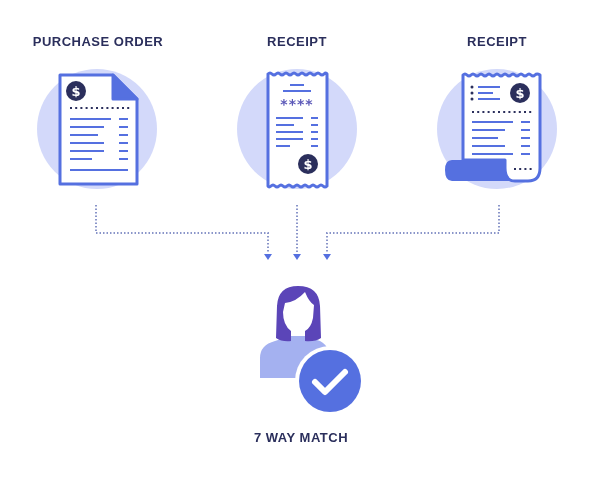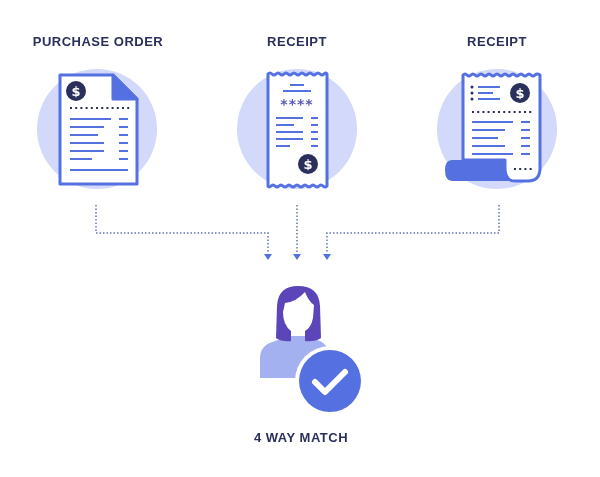--- a/index.html
+++ b/index.html
@@ -6,21 +6,21 @@
   body { width:600px; height:477px; position:relative; overflow:hidden; font-family:"Liberation Sans", "DejaVu Sans", sans-serif; }
   .label { position:absolute; font-weight:bold; color:#2b2f5c; font-size:13px; letter-spacing:0.5px; text-align:center; white-space:nowrap; }
   svg.canvas { position:absolute; left:0; top:0; }
 </style>
 </head>
 <body>
 
 <div class="label" style="left:26px; top:34px; width:144px;">PURCHASE ORDER</div>
 <div class="label" style="left:247px; top:34px; width:100px;">RECEIPT</div>
 <div class="label" style="left:447px; top:34px; width:100px;">RECEIPT</div>
-<div class="label" style="left:236px; top:430px; width:130px;">4 WAY MATCH</div>
+<div class="label" style="left:236px; top:430px; width:130px;">7 WAY MATCH</div>
 
 <svg class="canvas" width="600" height="477" viewBox="0 0 600 477" xmlns="http://www.w3.org/2000/svg">
 
   <g>
     <circle cx="97" cy="129" r="60" fill="#d3d9fa"></circle>
     <path d="M60 75 H113 L137 99 V184 H60 Z" fill="#ffffff" stroke="#5570e0" stroke-width="3" stroke-linejoin="round"></path>
     <path d="M113 75 V99 H137 Z" fill="#5570e0" stroke="#5570e0" stroke-width="3" stroke-linejoin="round"></path>
     <g>
       <circle cx="76" cy="91" r="10" fill="#2b2f5c"></circle>
       <text x="76" y="96" font-size="13" font-weight="bold" fill="#ffffff" text-anchor="middle" font-family="DejaVu Sans, sans-serif">$</text>

